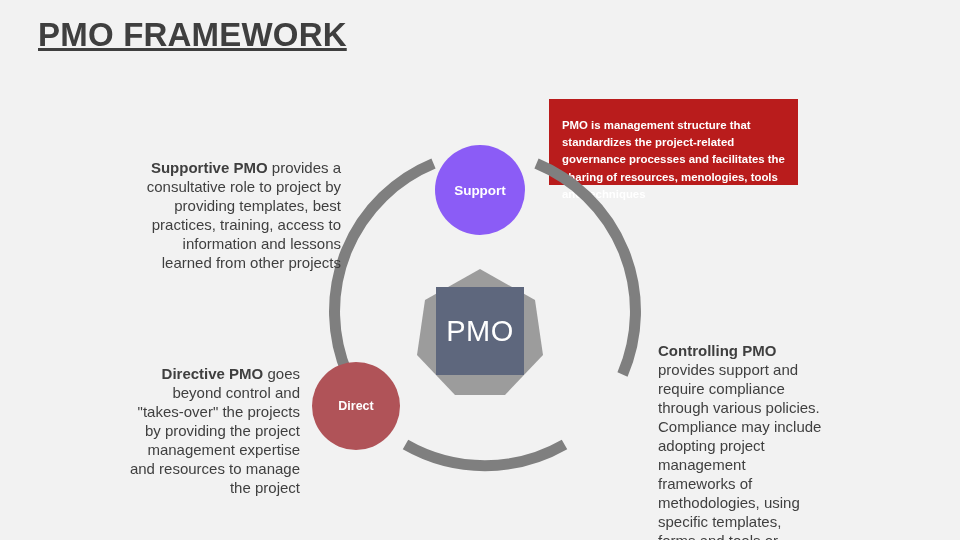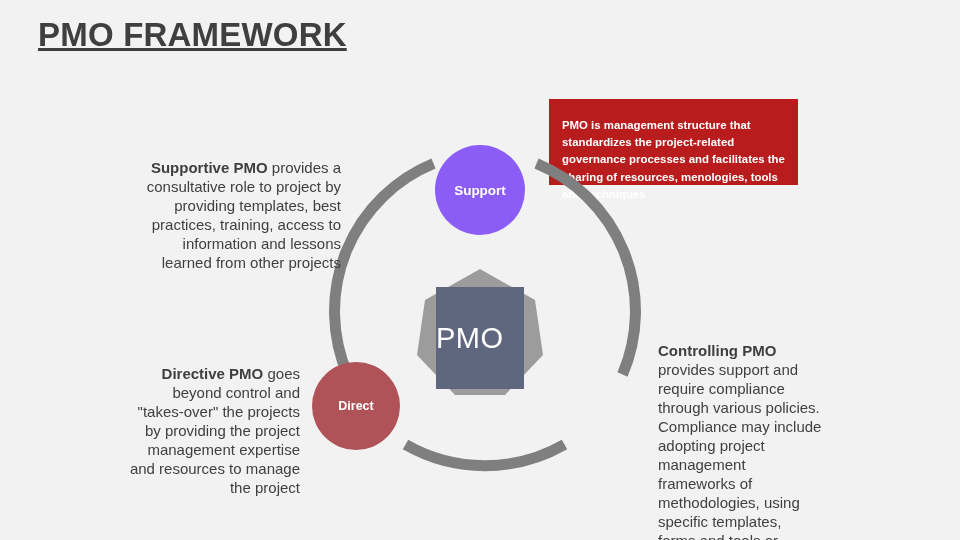--- a/index.html
+++ b/index.html
@@ -122,25 +122,25 @@
   }
   .center-poly {
     position: absolute;
     left: 0; top: 0;
   }
   .center-square {
     position: absolute;
     left: 21px;
     top: 20px;
     width: 88px;
-    height: 102px;
+    height: 88px;
     background: #5e677d;
     display: flex;
     align-items: center;
-    justify-content: flex-start;
+    justify-content: center;
   }
   .center-label {
     color: #ffffff;
     font-size: 29px;
     font-weight: normal;
     letter-spacing: 0.5px;
   }
 
   
   .desc {

